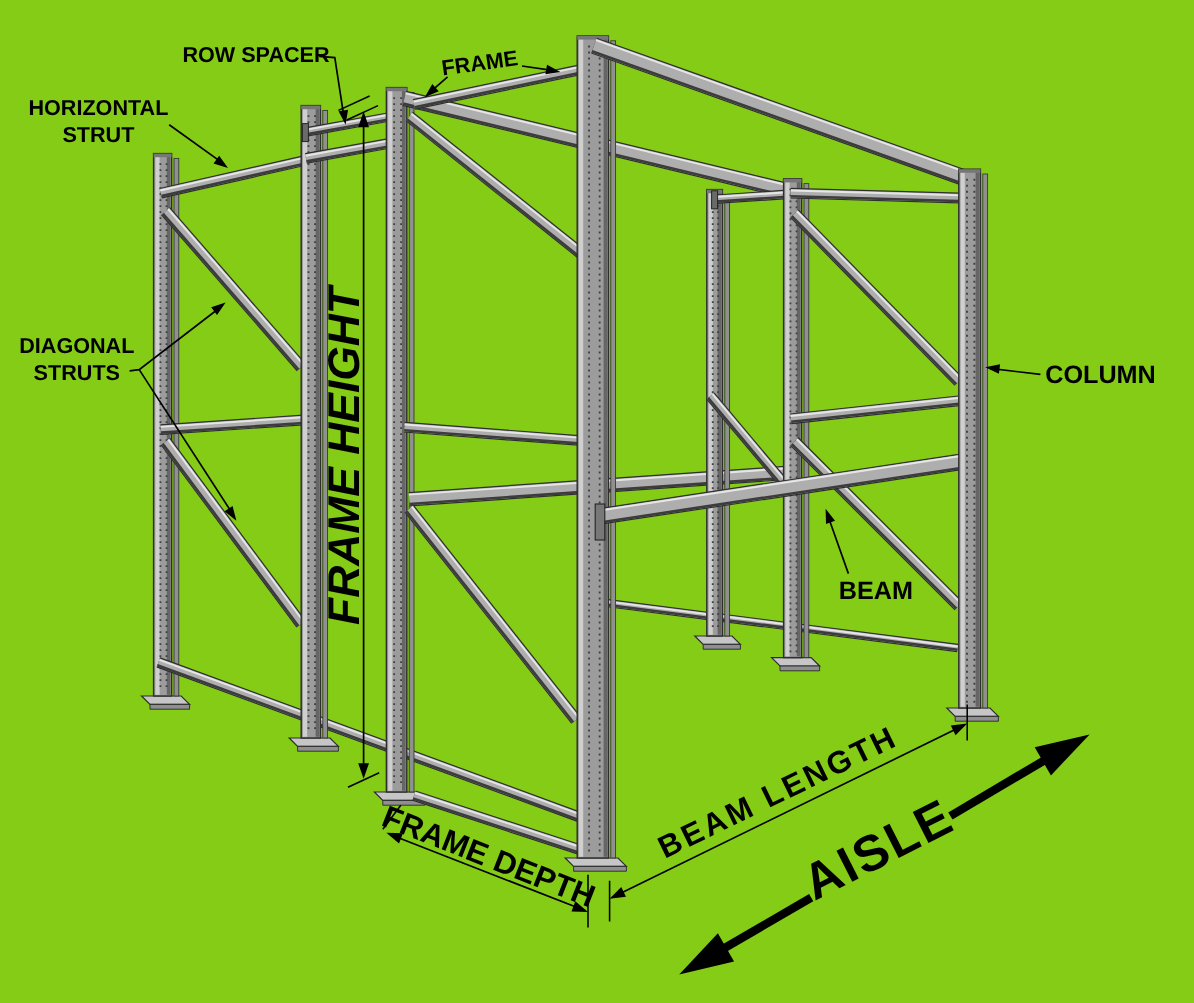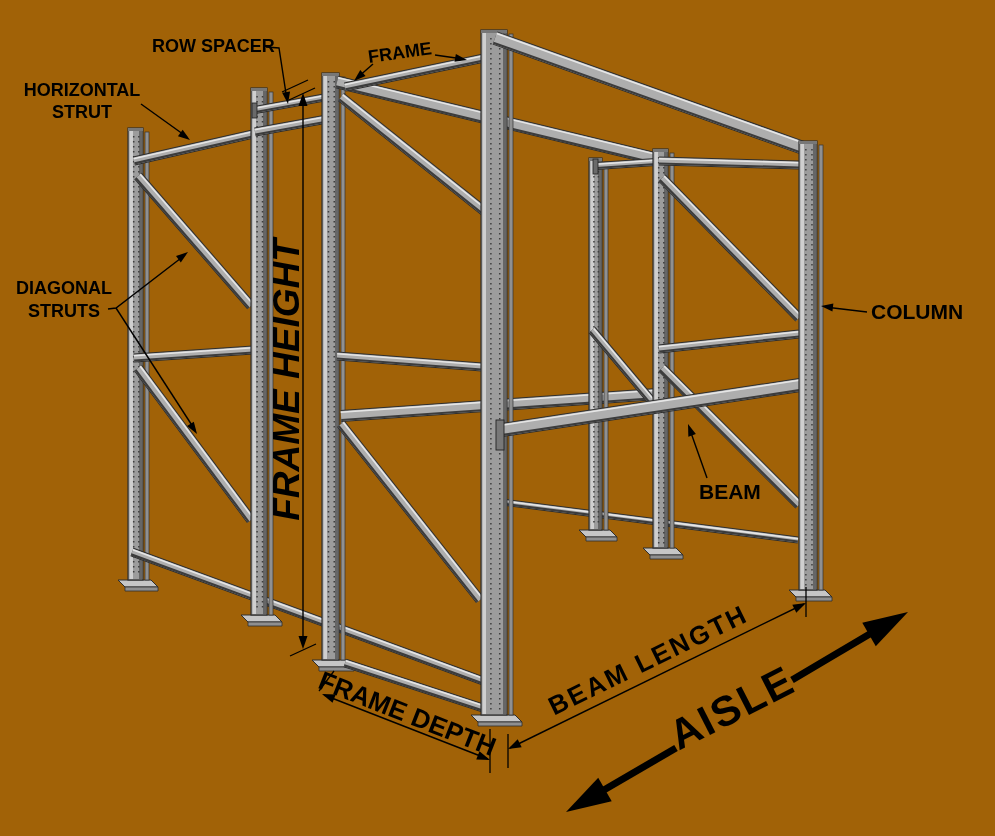--- a/index.html
+++ b/index.html
@@ -1,16 +1,16 @@
 <!DOCTYPE html>
 <html><head>
 <meta charset="utf-8">
 <style>
   html,body{margin:0;padding:0;background:#ffffff;}
-  .stage{width:995px;height:836px;position:relative;background:#a16207;overflow:hidden;}
+  .stage{width:995px;height:836px;position:relative;background:#84cc16;overflow:hidden;}
   svg{display:block;}
   text{font-family:"Liberation Sans",sans-serif;font-weight:bold;fill:#000000;}
   .t18{font-size:18px;}
   .t21{font-size:21px;}
   .t26{font-size:26px;}
   .t26s{font-size:26px;letter-spacing:2.5px;}
   .t37{font-size:37px;font-style:italic;}
   .t42{font-size:42px;letter-spacing:2px;}
   .mid{text-anchor:middle;}
 </style>

